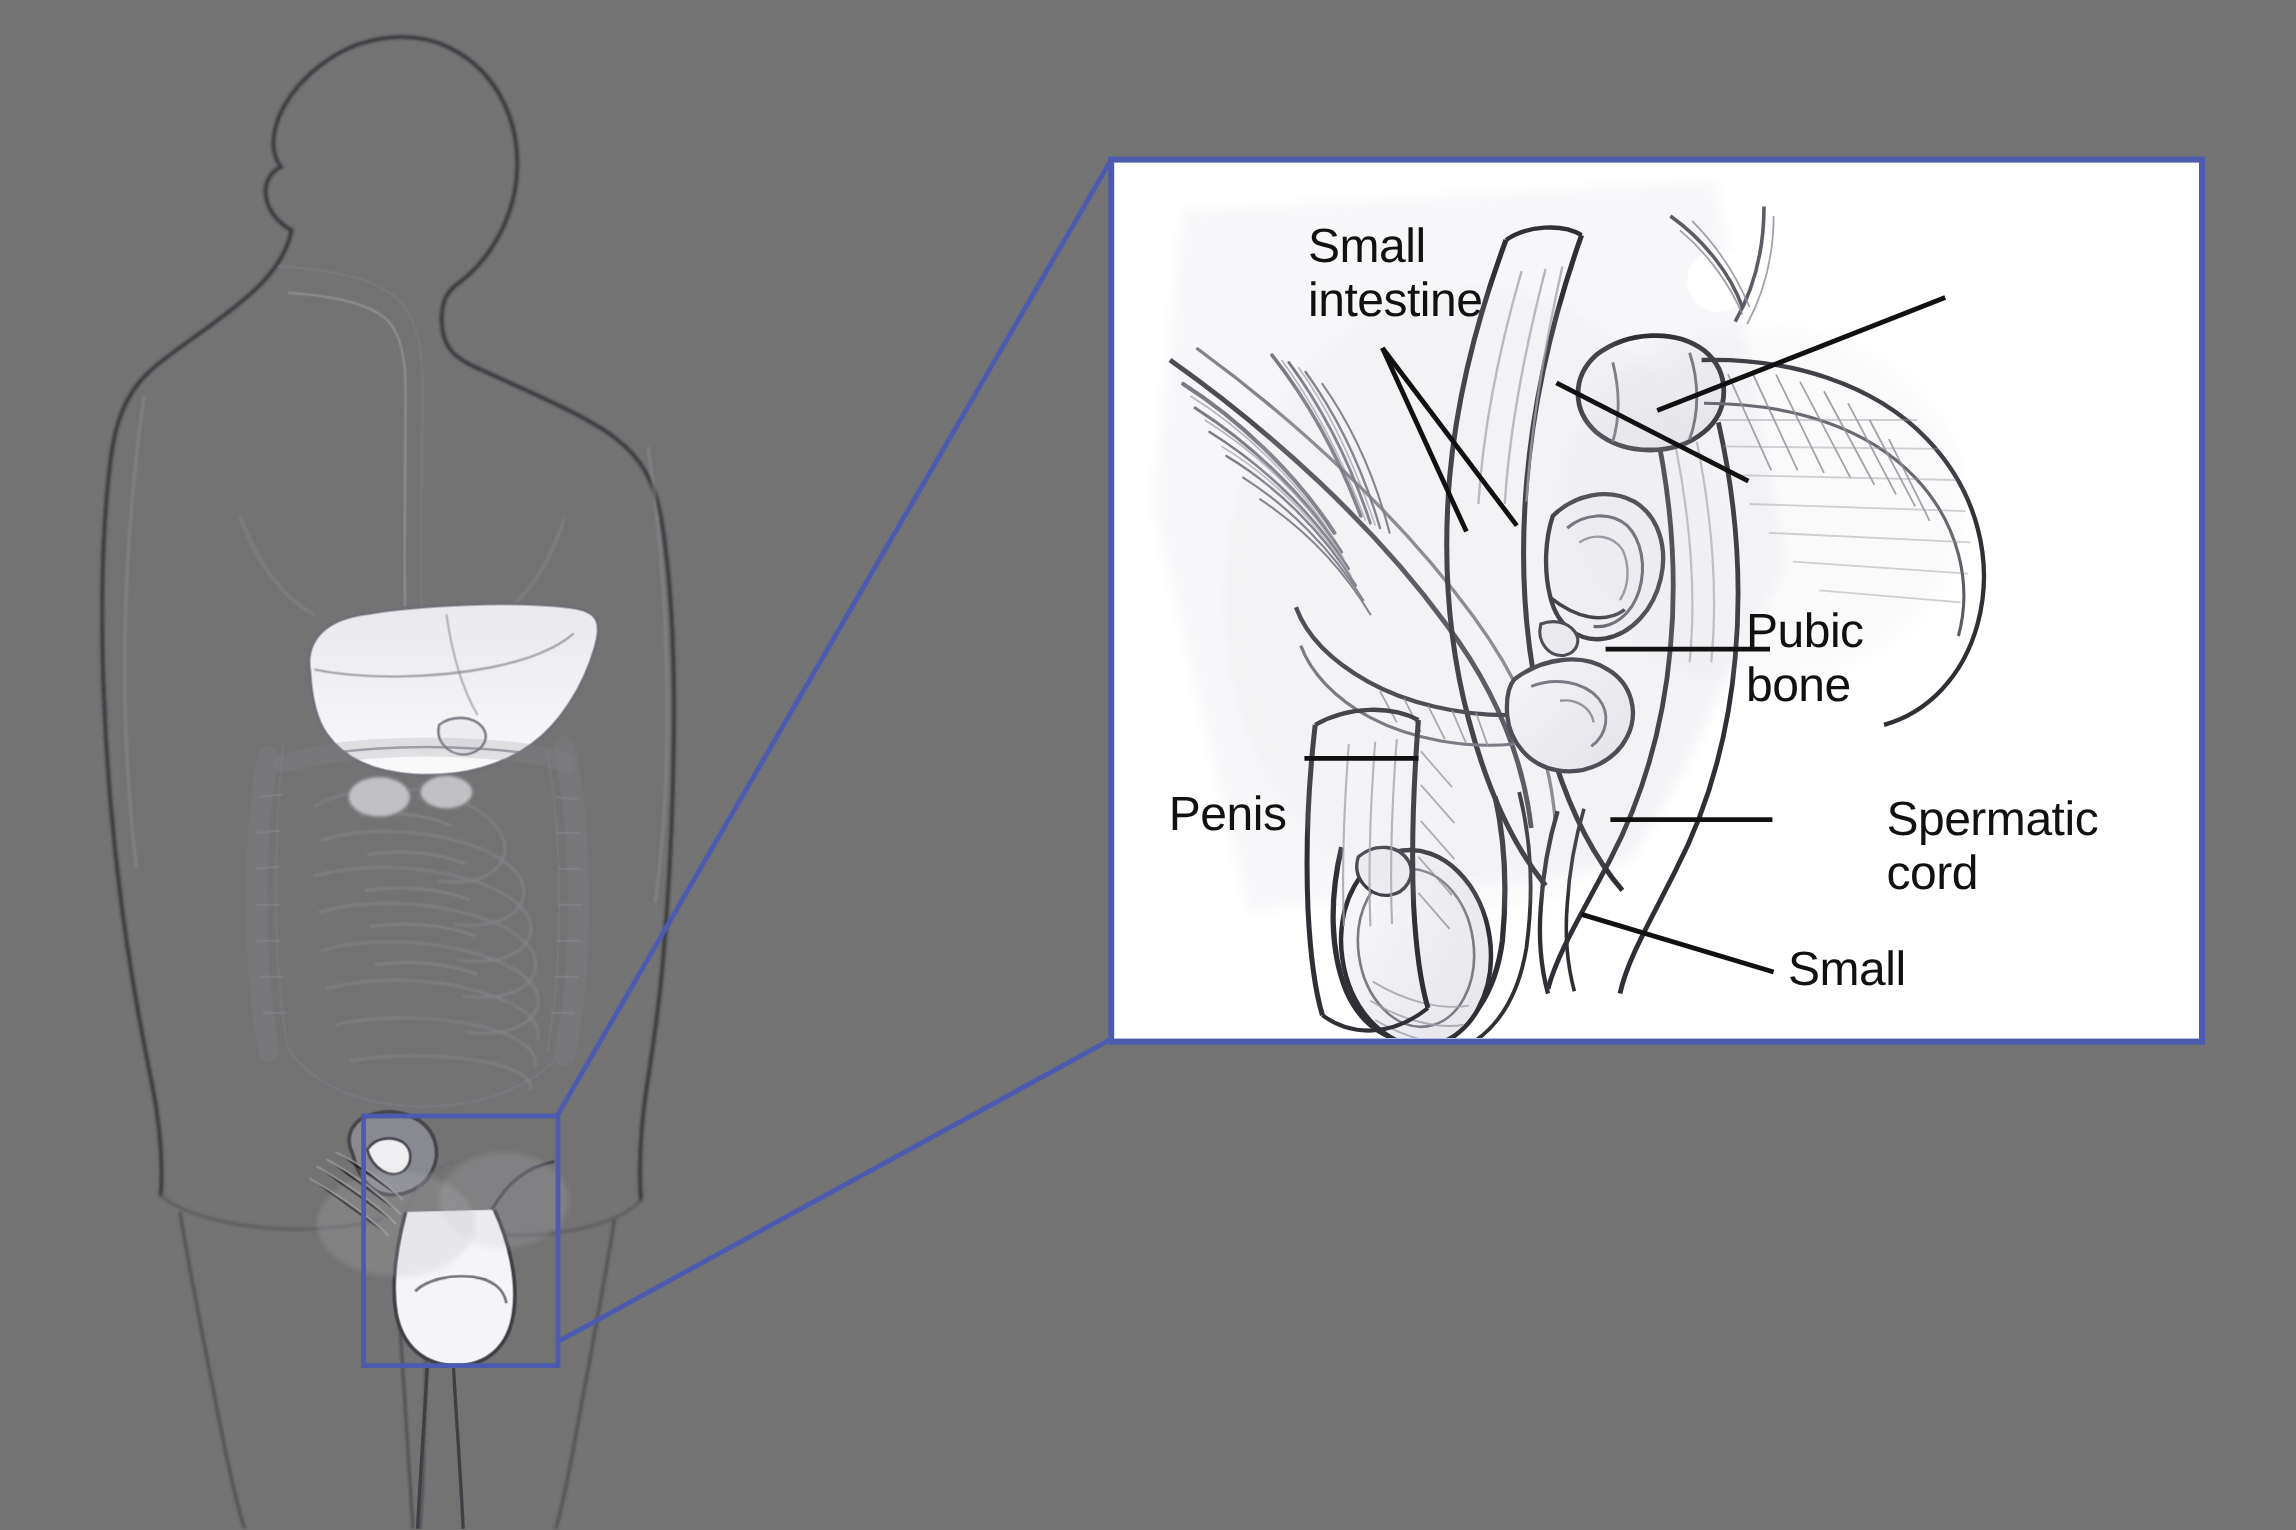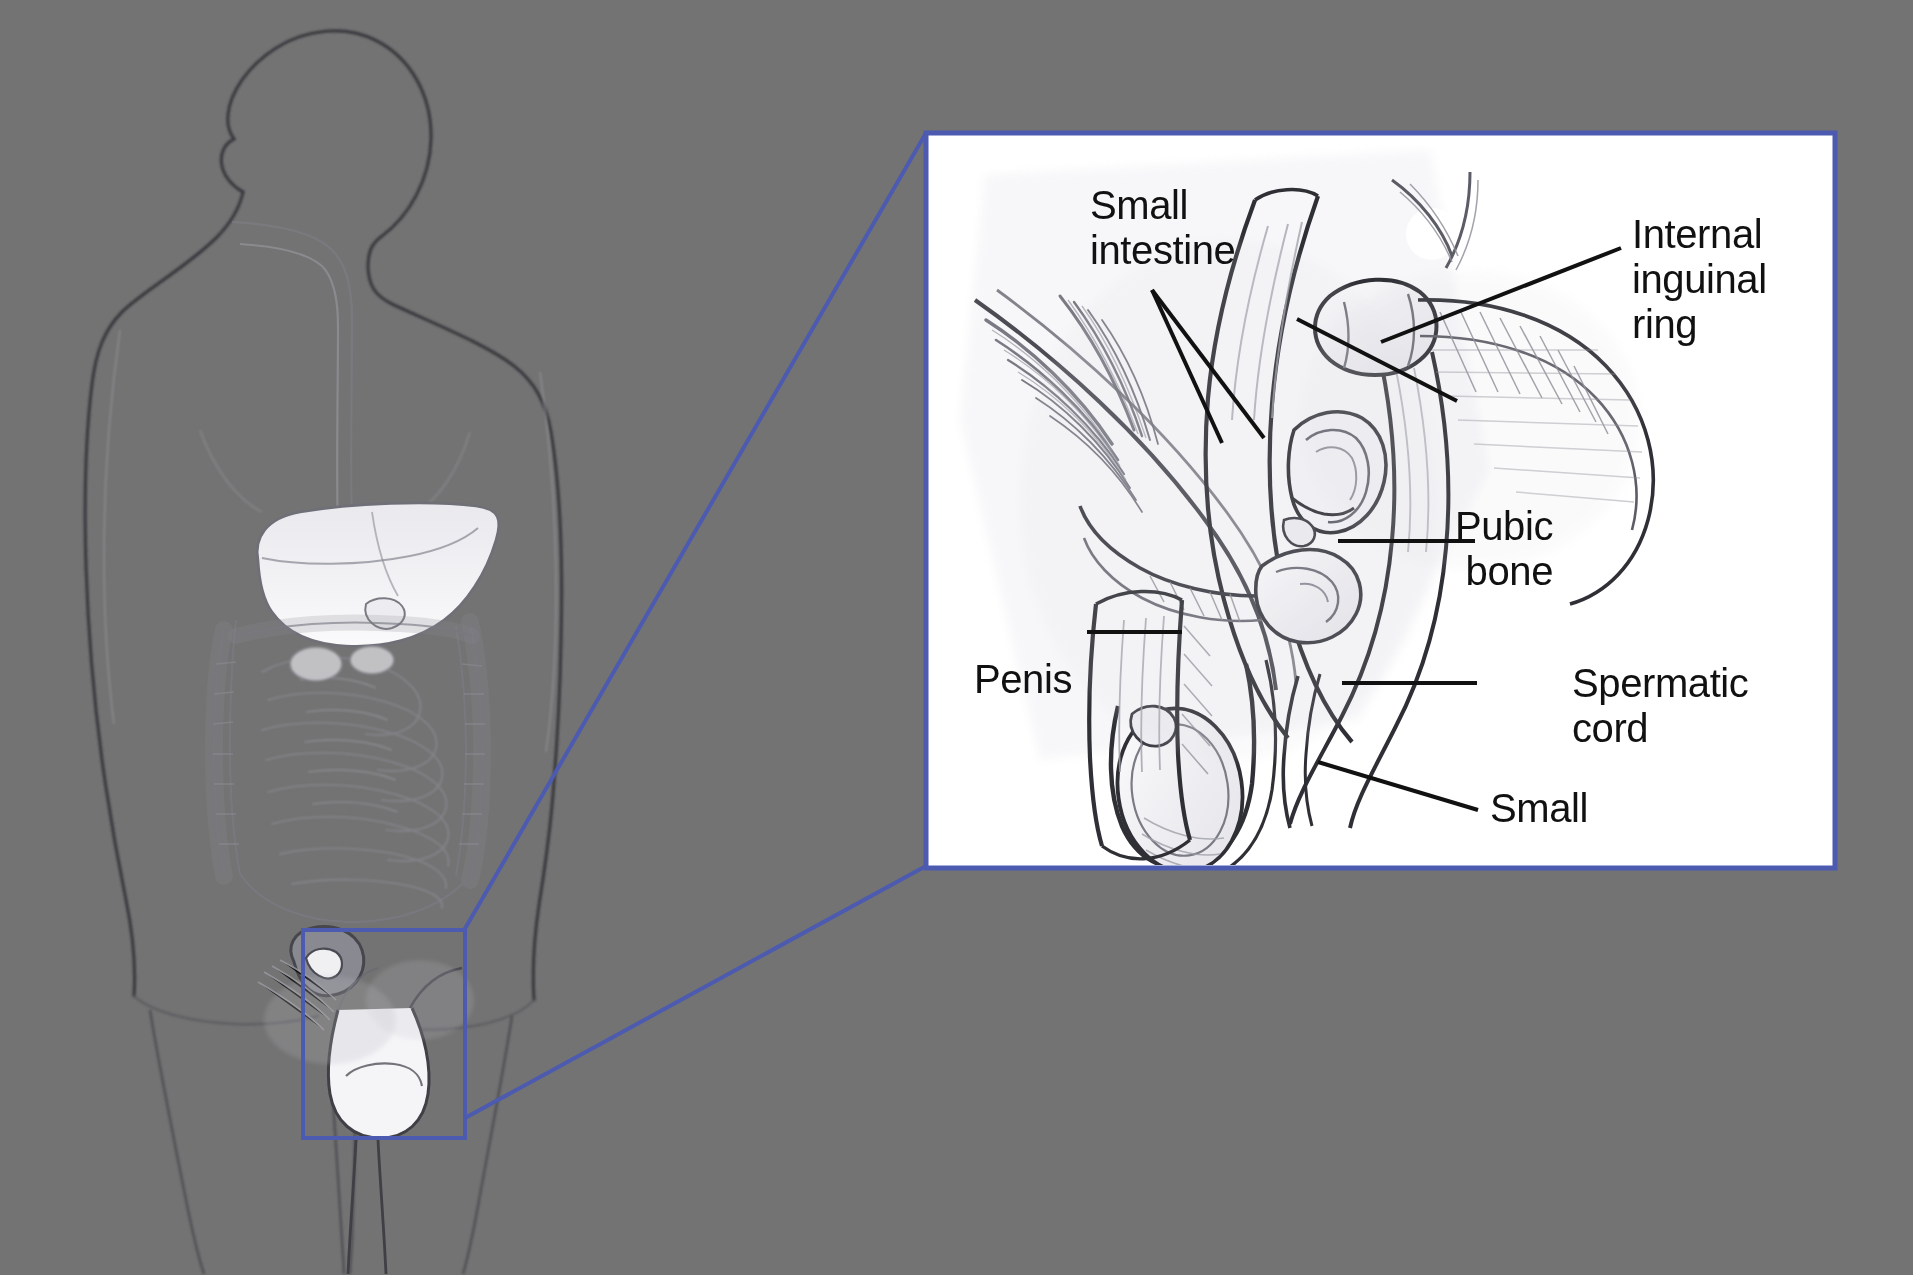--- a/index.html
+++ b/index.html
@@ -24,21 +24,21 @@
   .label {
     position: absolute;
     font-family: "Liberation Sans", sans-serif;
     font-size: 40px;
     line-height: 1.12;
     color: #111111;
     white-space: pre-line;
     letter-spacing: -0.4px;
   }
   .label.left-align  { text-align: left; }
-  .label.right-align { text-align: right; }
+  .label.right-align { text-align: left; }
 </style>
 </head>
 <body>
 
 <div id="page">
 
   <svg class="layer" viewBox="0 0 1913 1275">
     <defs>
       <linearGradient id="shadeG" x1="0" y1="0" x2="1" y2="1">
         <stop offset="0%" stop-color="#d8d8dd"></stop>
@@ -443,23 +443,20 @@
       <line x1="1475" y1="541" x2="1338" y2="541"></line>
       <line x1="1477" y1="683" x2="1342" y2="683"></line>
       <line x1="1478" y1="810" x2="1318" y2="762"></line>
       <line x1="1087" y1="632" x2="1182" y2="632"></line>
     </g>
   </svg>
 
   <div class="label left-align" style="left:1090px; top:183px;">Small
 intestine</div>
 
-  <div class="label left-align" style="left:1632px; top:212px;">Internal
-inguinal
-ring</div>
 
 
   <div class="label right-align" style="right:360px; top:504px;">Pubic
 bone</div>
 
   <div class="label left-align" style="left:1572px; top:661px;">Spermatic
 cord</div>
 
   <div class="label left-align" style="left:1490px; top:786px;">Small</div>
 

